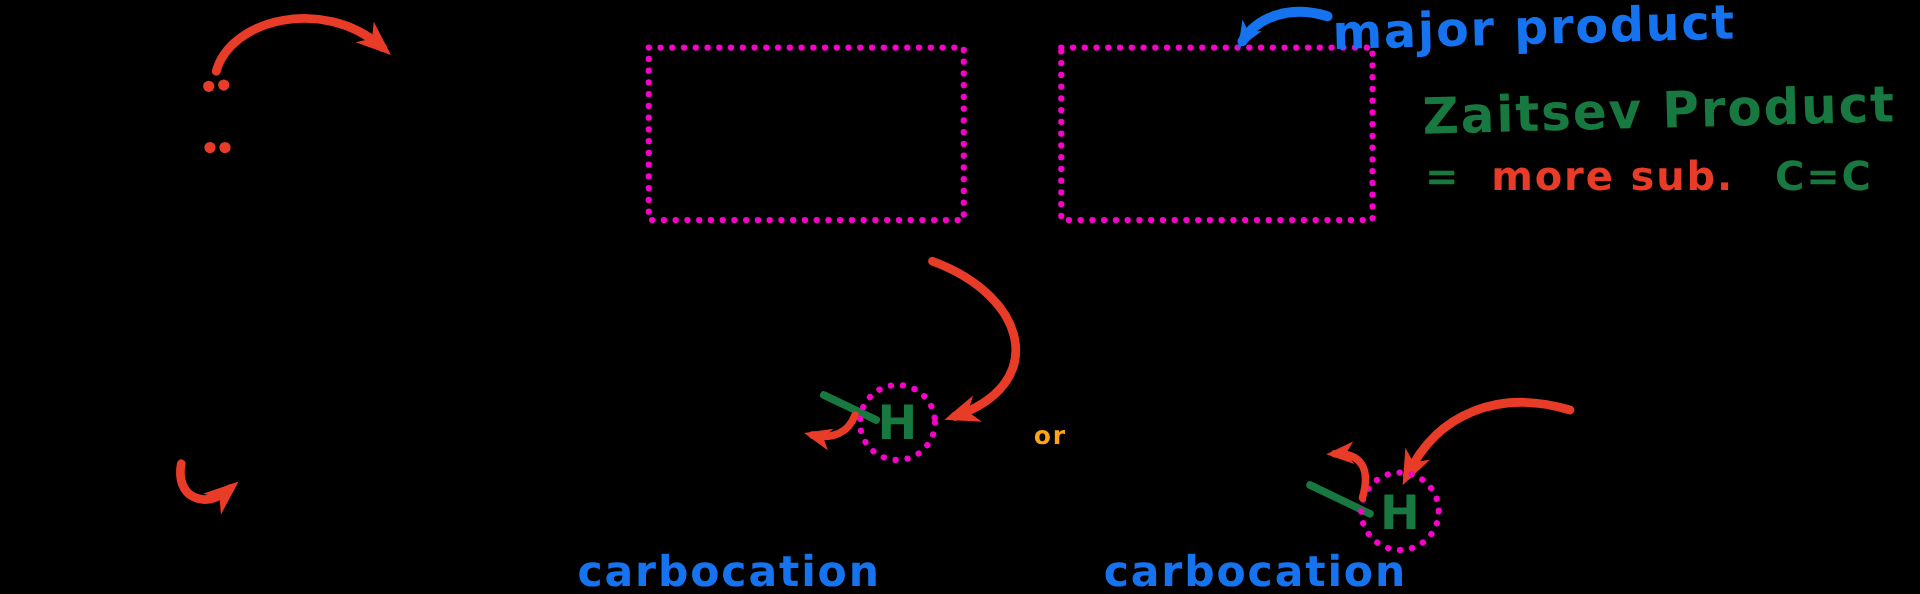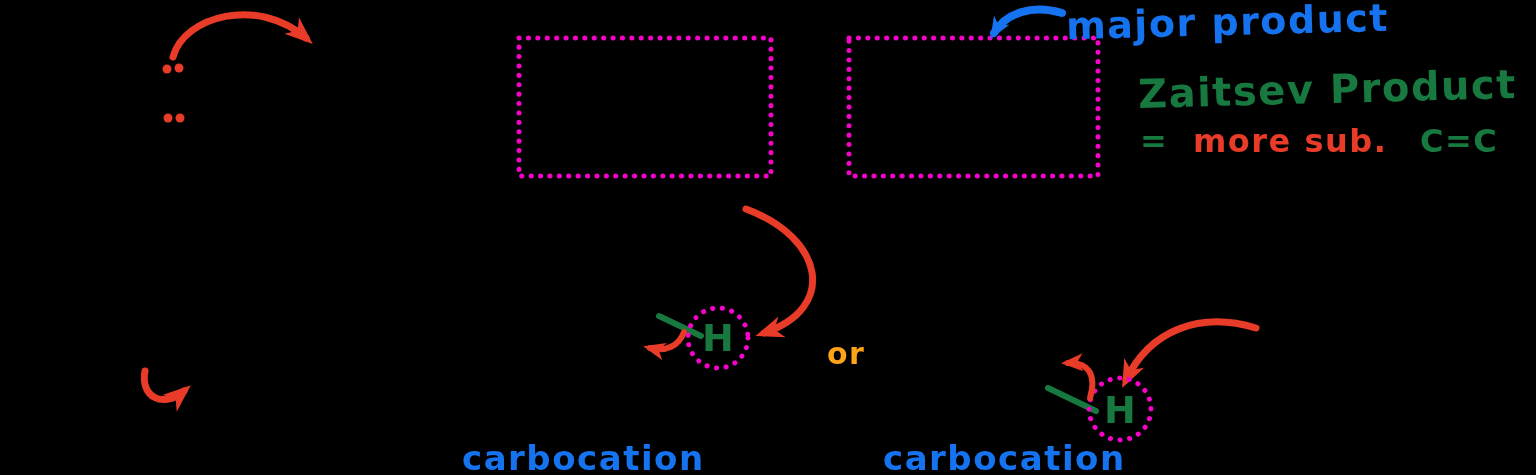--- a/index.html
+++ b/index.html
@@ -100,21 +100,21 @@
   <div class="txt blue tilt" style="left:1066px; top:0px; font-size:38px;">major product</div>
 
   <div class="txt green tilt" style="left:1138px; top:66px; font-size:40px;">Zaitsev Product</div>
 
   <div class="txt" style="left:1140px; top:122px; font-size:32px;">
     <span class="green">=</span>
     <span class="red" style="margin-left:12px;">more sub.</span>
     <span class="green" style="margin-left:20px;">C=C</span>
   </div>
 
-  <div class="txt orange" style="left:827px; top:336px; font-size:30px;">or</div>
+  <div class="txt orange" style="left:827px; top:336px; font-size:20px;">or</div>
 
   <div class="txt blue" style="left:462px; top:438px; font-size:34px;">carbocation</div>
 
   <div class="txt blue" style="left:883px; top:438px; font-size:34px;">carbocation</div>
 
   <div class="h-label green" style="left:688px; top:308px; width:60px; height:60px;">H</div>
 
   <div class="h-label green" style="left:1089px; top:379px; width:62px; height:62px;">H</div>
 
 </div>

